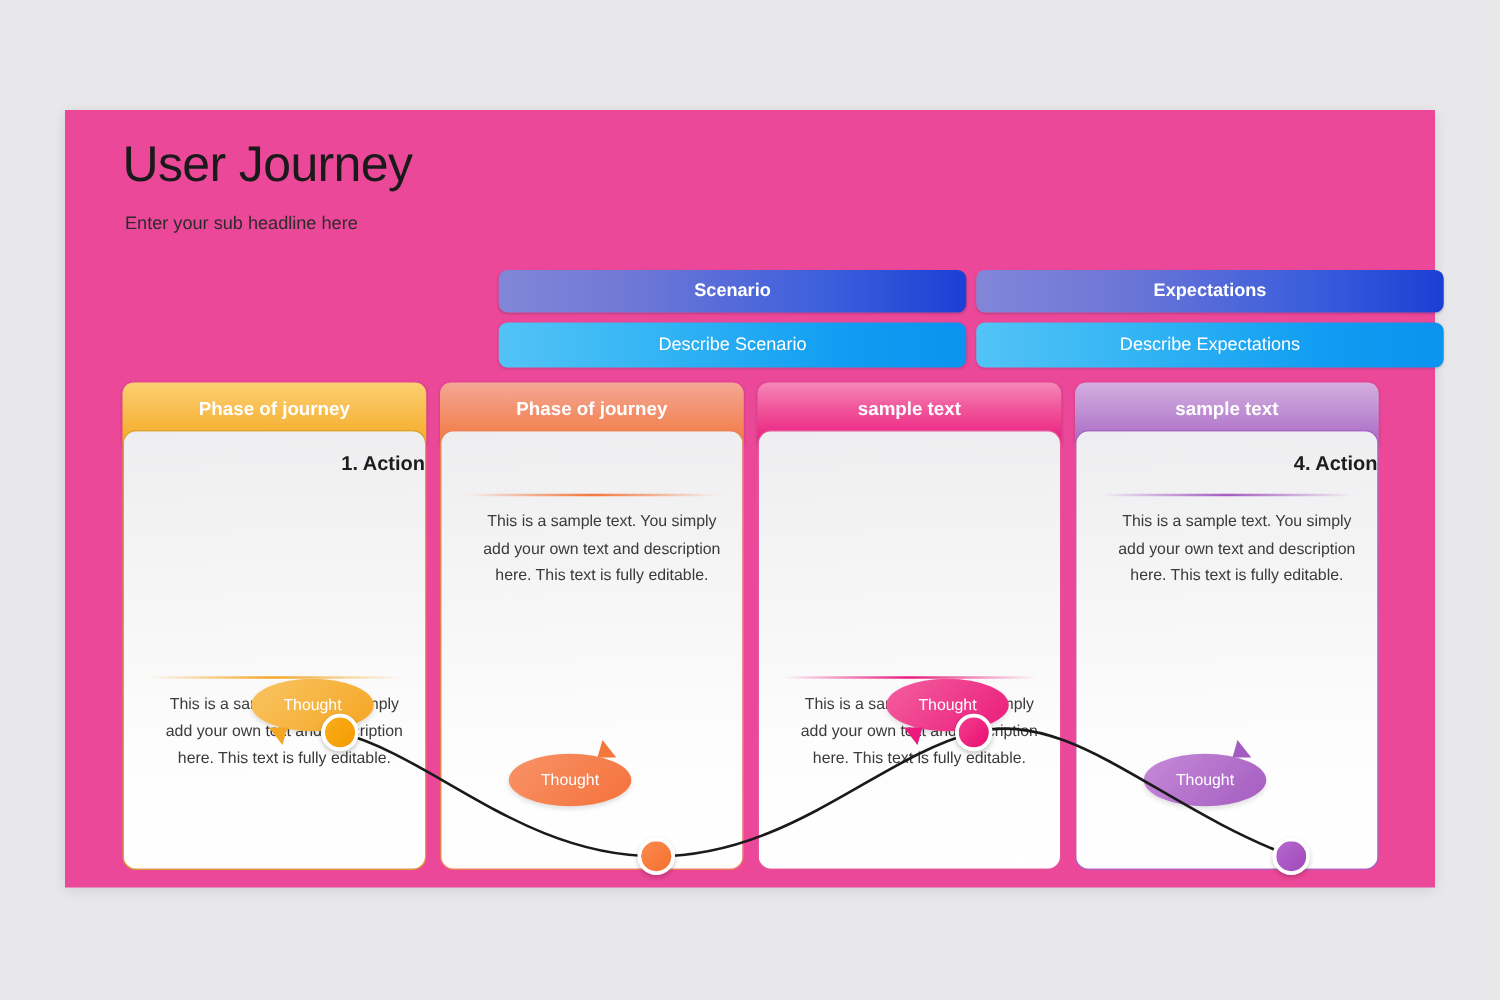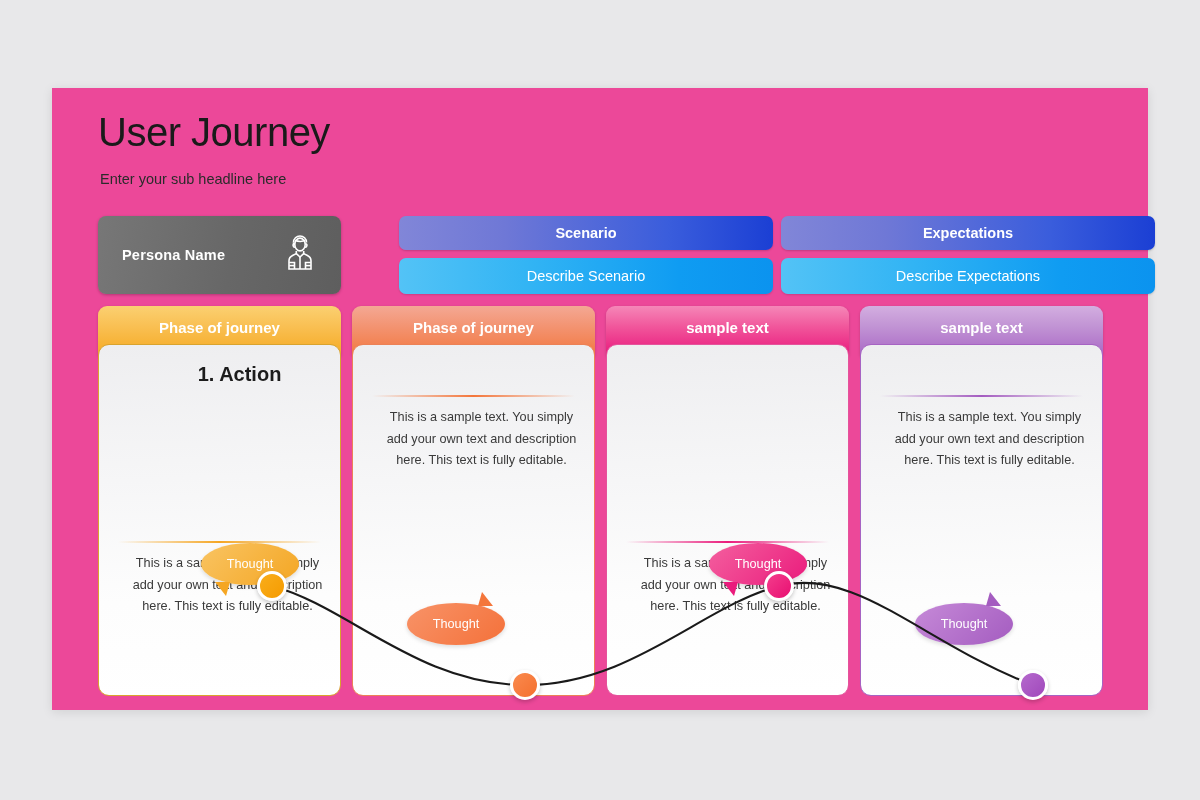--- a/index.html
+++ b/index.html
@@ -83,21 +83,21 @@
 
   .card {
     position: absolute; left: 0; top: 38px; width: 100%; height: 352px;
     border-radius: 11px;
     background: linear-gradient(178deg, #eeeef0 0%, #f6f6f7 38%, #fdfdfd 72%, #ffffff 100%);
     border: 1px solid #d9a32e;
     overflow: hidden;
   }
   .card-title {
     position: absolute; left: 0; right: 0; top: 18px;
-    text-align: center; font-size: 20px; font-weight: bold; color: #1c1c1c; padding-left: 40px;
+    text-align: right; font-size: 16px; font-weight: bold; color: #1c1c1c; padding-left: 40px;
   }
   .divider {
     position: absolute; left: 8%; width: 84%; height: 2px;
   }
   .body-text {
     position: absolute; left: 32px; right: 16px;
     text-align: center; font-size: 12.7px; line-height: 21.5px; color: #3a3a3a;
   }
 
   
@@ -144,40 +144,20 @@
 </head>
 <body>
 
 <div id="slide">
 
   <div id="title">User Journey</div>
   <div id="subtitle">Enter your sub headline here</div>
 
   <div id="topband">
 
-    <div class="persona">
-      <span class="persona-name">Persona Name</span>
-      <span class="persona-icon">
-        <svg width="46" height="46" viewBox="0 0 46 46" fill="none" stroke="#ffffff" stroke-width="1.6">
-          <path d="M16.5 12.5c0-4 3-6.5 6.5-6.5s6.5 2.5 6.5 6.5"></path>
-          <path d="M16.5 12.5c0 1 .2 2.2.6 3"></path>
-          <ellipse cx="23" cy="14.5" rx="5.2" ry="6.4"></ellipse>
-          <path d="M17.6 13.8c-1.1-.2-1.7.7-1.5 1.8.2 1 .9 1.6 1.8 1.5"></path>
-          <path d="M28.4 13.8c1.1-.2 1.7.7 1.5 1.8-.2 1-.9 1.6-1.8 1.5"></path>
-          <path d="M18.2 10.2c2.8 1.6 7.4 1.8 10 0"></path>
-          <path d="M19.3 21v2.6L23 27l3.7-3.4V21"></path>
-          <path d="M23 27v12"></path>
-          <path d="M19.3 23.6 16 25.2c-2.6 1.2-4 2.8-4 5.6V39h22v-8.2c0-2.8-1.4-4.4-4-5.6l-3.3-1.6"></path>
-          <path d="M12.3 32.5h5.2v6.5"></path>
-          <path d="M17.5 35.6h-5.2"></path>
-          <path d="M33.7 32.5h-5.2v6.5"></path>
-          <path d="M28.5 35.6h5.2"></path>
-        </svg>
-      </span>
-    </div>
 
     <div class="colgroup g2">
       <div class="bar-top">Expectations</div>
       <div class="bar-bottom">Describe Expectations</div>
     </div>
 
     <div class="colgroup g1">
       <div class="bar-top">Scenario</div>
       <div class="bar-bottom">Describe Scenario</div>
     </div>
@@ -215,20 +195,21 @@
           <div class="body-text">This is a sample text. You simply add your own text and description here. This text is fully editable.</div>
           <div class="bubble" style="background: linear-gradient(135deg, rgb(244, 96, 159) 0%, rgb(234, 27, 124) 100%); color: rgb(234, 27, 124);">
             <span style="color: rgb(255, 255, 255);">Thought</span>
             <span class="tail"></span>
           </div>
         </div>
       </div>
       <div class="jcol c3 layB">
         <div class="phase-head" style="background: linear-gradient(rgb(211, 174, 224) 0%, rgb(193, 147, 212) 40%, rgb(167, 100, 196) 100%);">sample text</div>
         <div class="card" style="border-color: rgb(166, 99, 195);">
+          <div class="card-title">4. Action</div>
           <div class="divider" style="background: linear-gradient(90deg, rgba(164, 92, 192, 0) 0%, rgb(164, 92, 192) 50%, rgba(164, 92, 192, 0) 100%);"></div>
           <div class="body-text">This is a sample text. You simply add your own text and description here. This text is fully editable.</div>
           <div class="bubble" style="background: linear-gradient(135deg, rgb(198, 138, 216) 0%, rgb(164, 92, 192) 100%); color: rgb(164, 92, 192);">
             <span style="color: rgb(255, 255, 255);">Thought</span>
             <span class="tail"></span>
           </div>
         </div>
       </div>
     </div>
 

